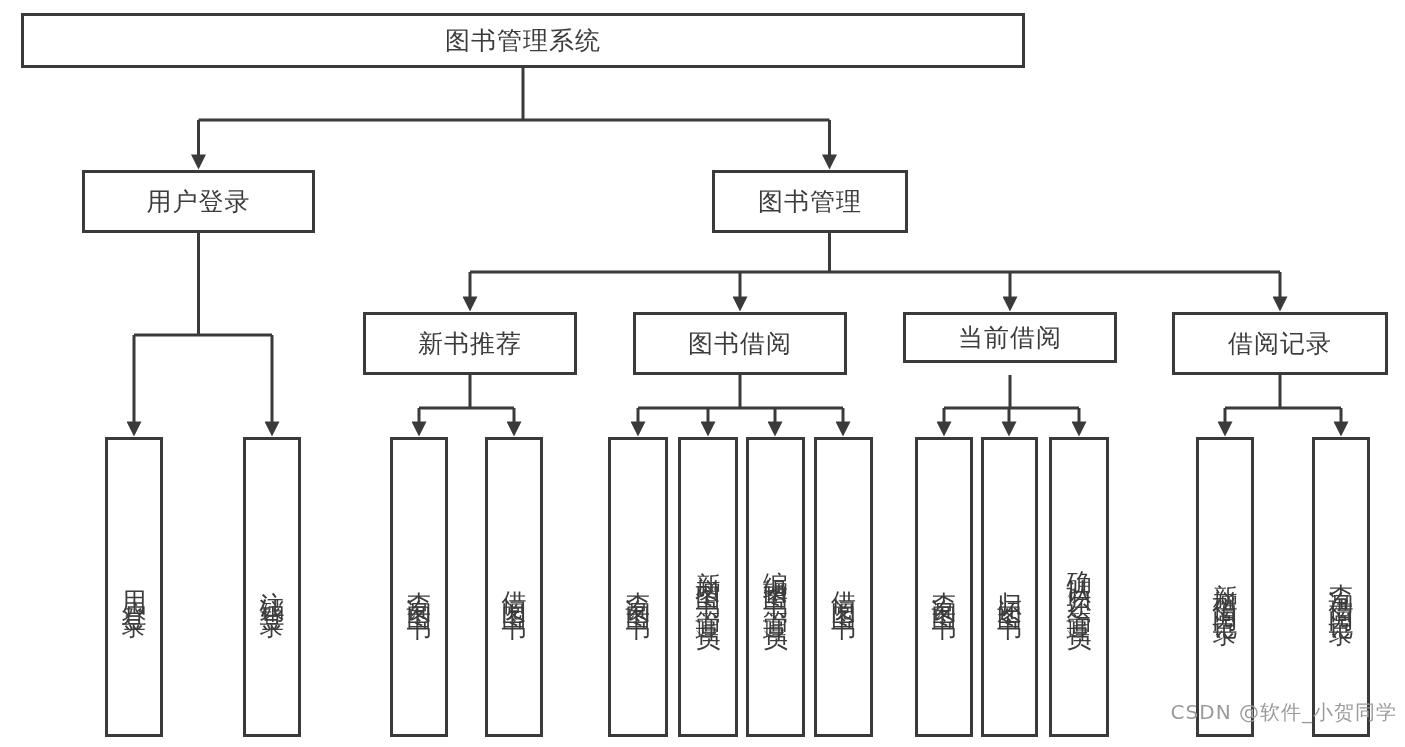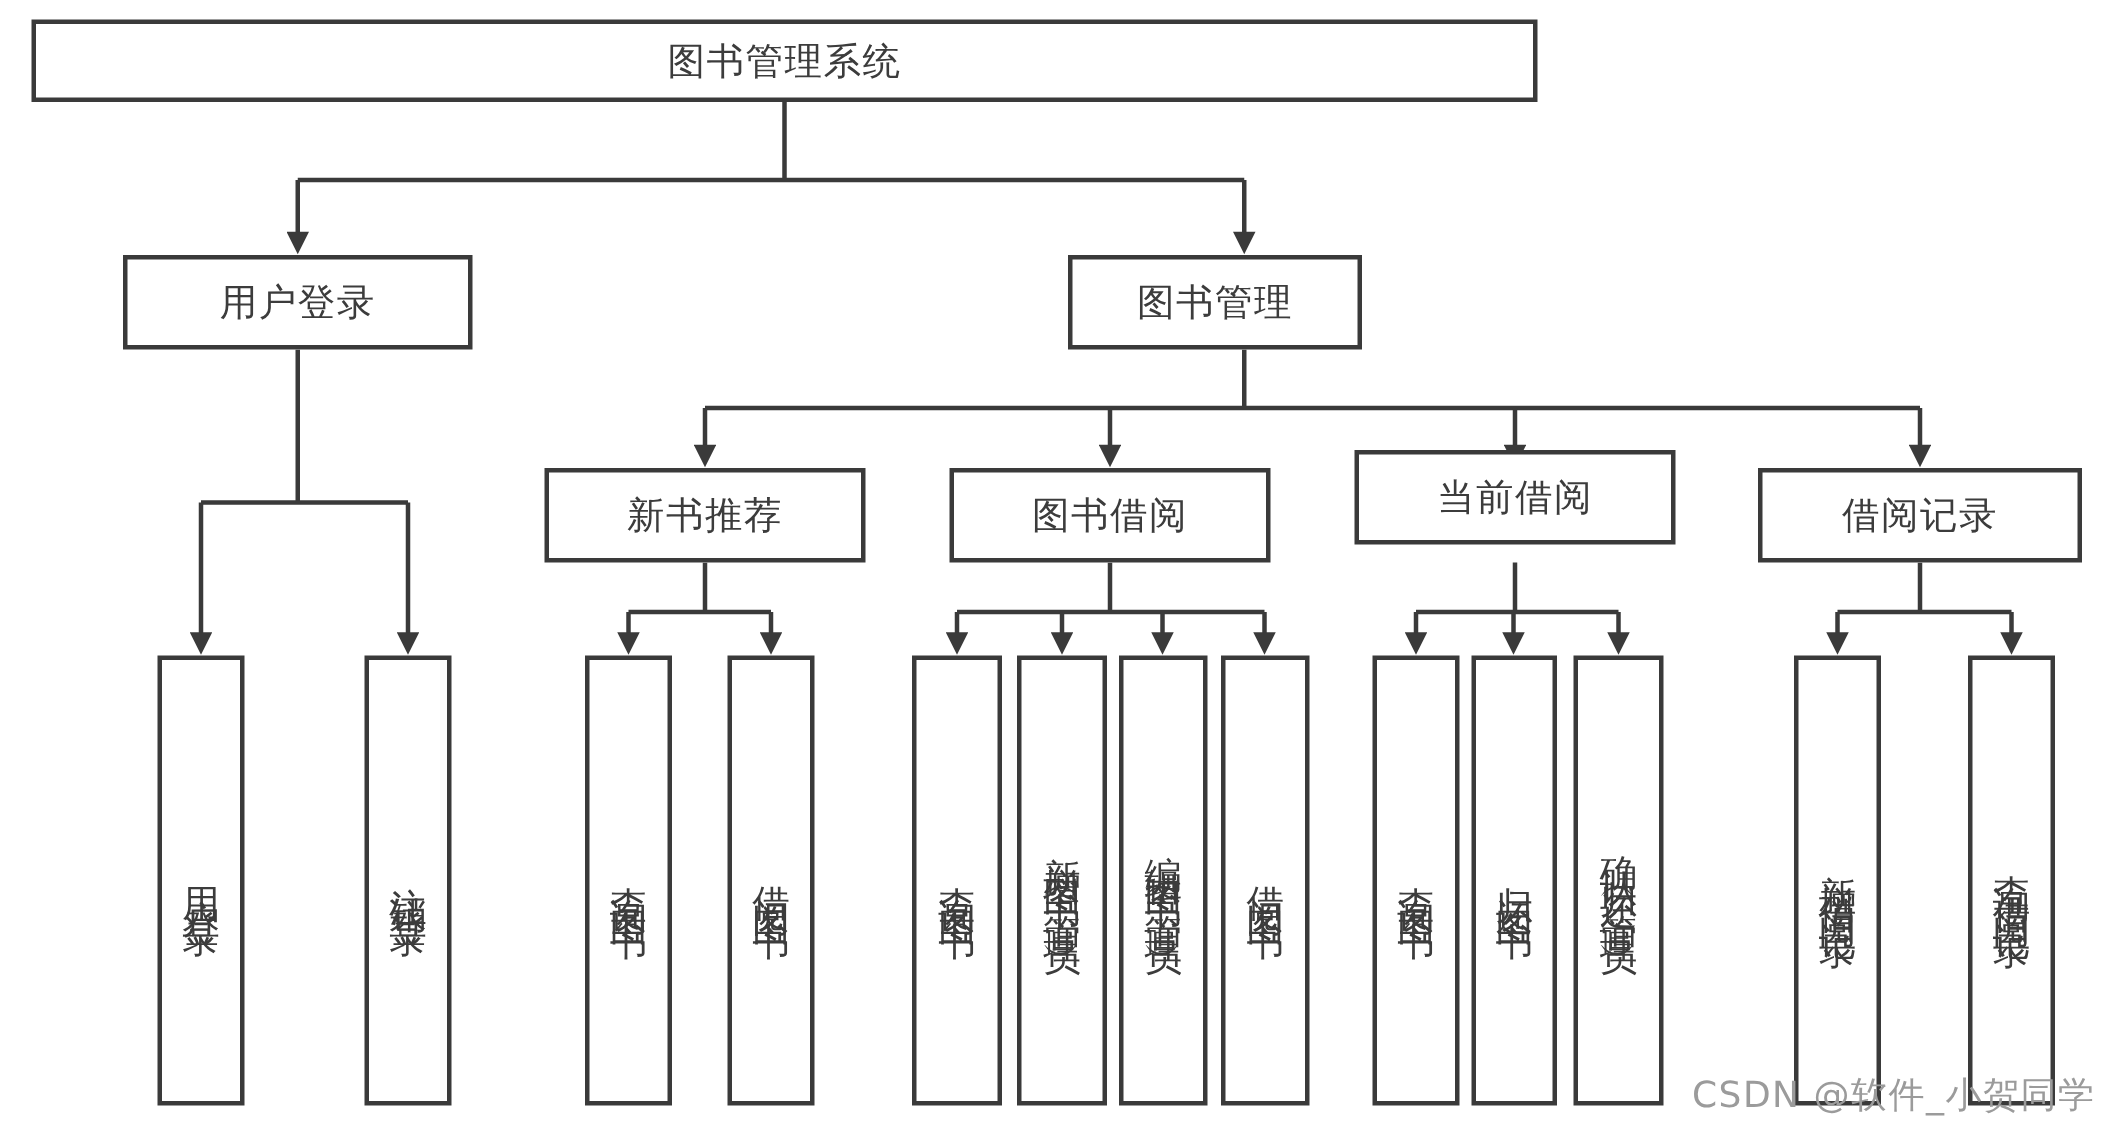--- a/index.html
+++ b/index.html
@@ -13,21 +13,21 @@
     display:flex;align-items:center;justify-content:center;
   }
   .box.h span{
     font-size:25px;letter-spacing:1px;line-height:1;white-space:nowrap;color:#3c3c3c;
   }
   .box.v span{
     writing-mode:vertical-rl;text-orientation:mixed;
     font-size:25px;letter-spacing:8px;line-height:1;color:#3c3c3c;
   }
   .watermark{
-    position:absolute;right:8px;bottom:1px;font-size:24px;letter-spacing:1px;
+    position:absolute;right:8px;bottom:21px;font-size:20px;letter-spacing:1px;
     color:#9b9b9b;white-space:nowrap;
   }
 </style>
 </head>
 <body>
 
 <div class="canvas">
 
   <svg class="wires" width="1405" height="747" viewBox="0 0 1405 747">
     <defs>
@@ -82,21 +82,21 @@
   <div class="box h" style="left:712px;top:170px;width:196px;height:63px">
     <span>图书管理</span>
   </div>
 
   <div class="box h" style="left:633px;top:312px;width:214px;height:63px">
     <span>图书借阅</span>
   </div>
   <div class="box h" style="left:363px;top:312px;width:214px;height:63px">
     <span>新书推荐</span>
   </div>
-  <div class="box h" style="left:903px;top:300px;width:214px;height:63px">
+  <div class="box h" style="left:903px;top:312px;width:214px;height:51px">
     <span>当前借阅</span>
   </div>
   <div class="box h" style="left:1172px;top:312px;width:216px;height:63px">
     <span>借阅记录</span>
   </div>
 
   <div class="box v" style="left:105px;top:437px;width:58px;height:300px">
     <span>用户登录</span>
   </div>
   <div class="box v" style="left:243px;top:437px;width:58px;height:300px">

